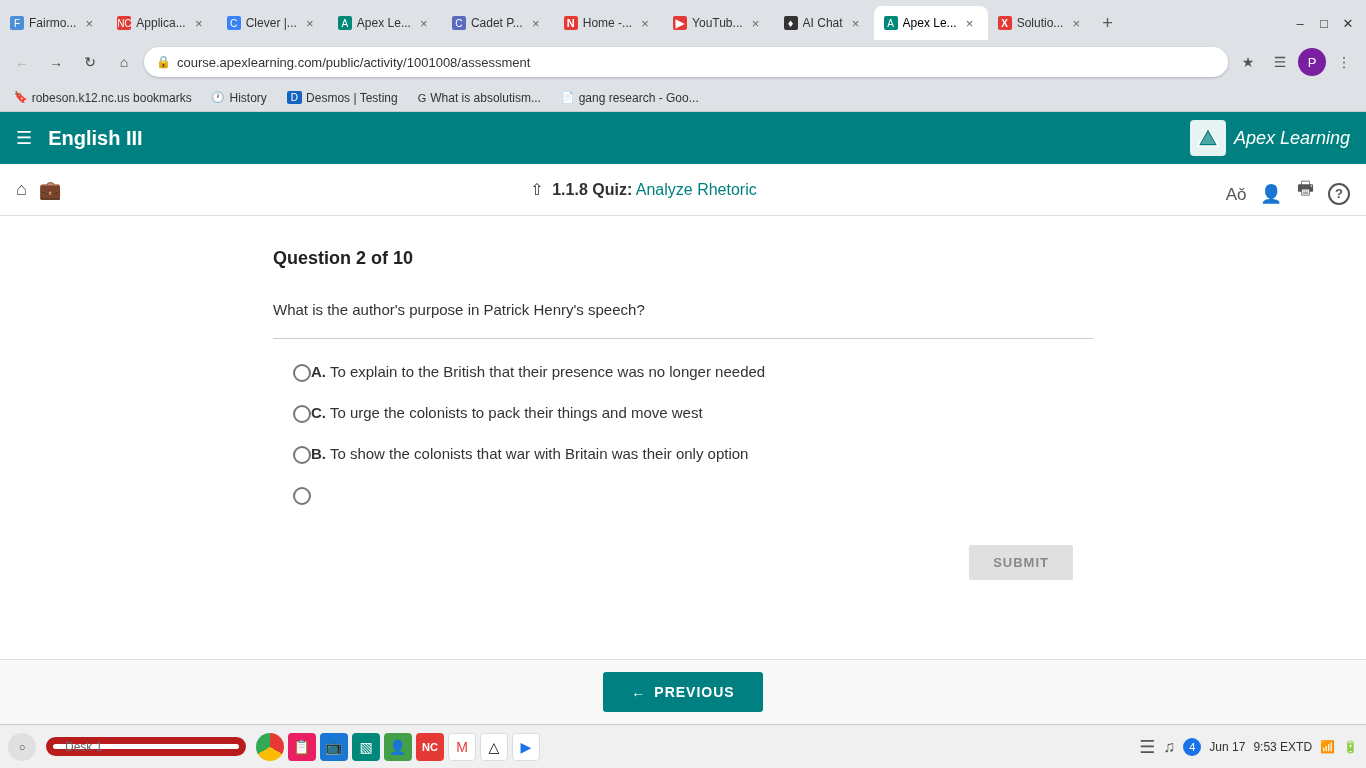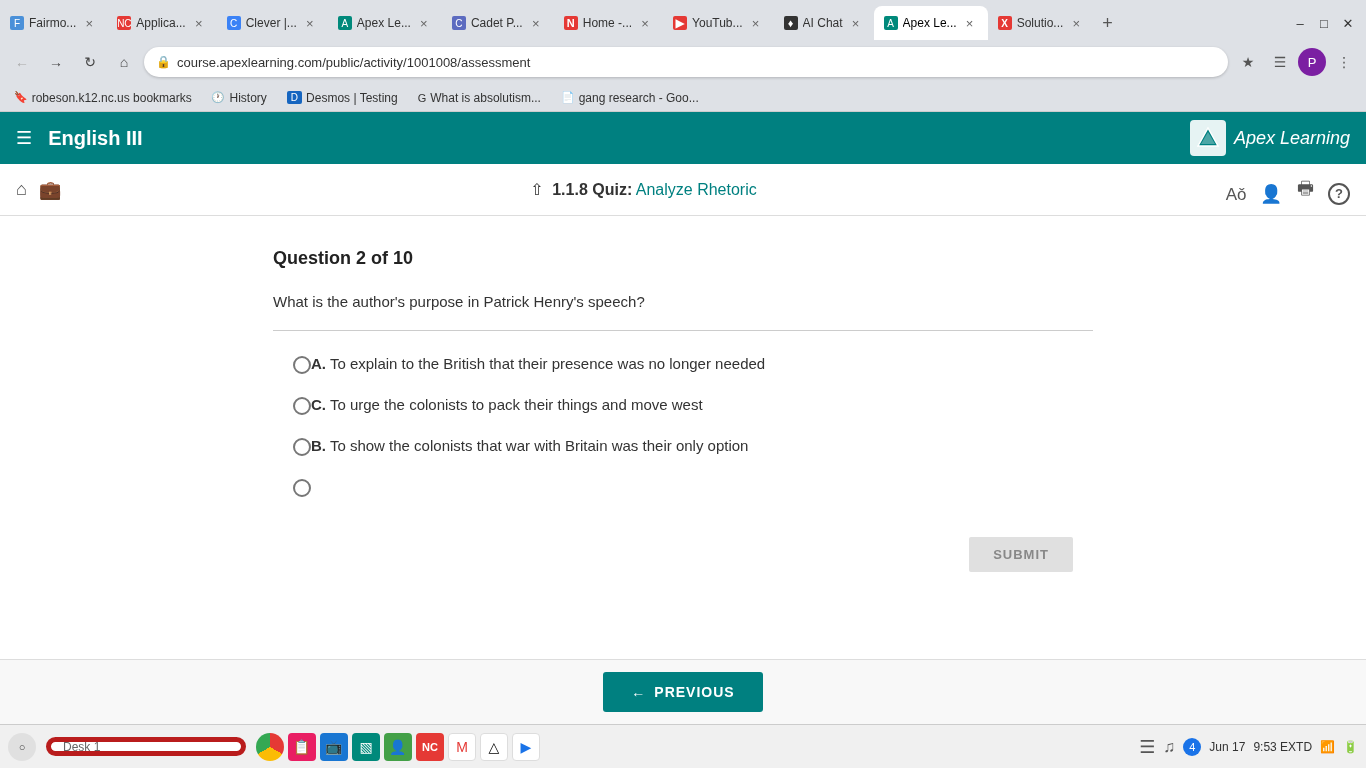--- a/index.html
+++ b/index.html
@@ -46,39 +46,39 @@
     .quiz-nav { display: flex; align-items: center; padding: 0 16px; height: 52px; border-bottom: 1px solid #ddd; background: #fff; }
     .quiz-nav-left { display: flex; align-items: center; gap: 12px; }
     .quiz-nav-icon { font-size: 18px; color: #555; cursor: pointer; }
     .quiz-breadcrumb { flex: 1; text-align: center; font-size: 16px; color: #333; }
     .quiz-breadcrumb span { color: #008080; }
     .quiz-nav-right { display: flex; align-items: flex-end; gap: 14px; }
     .quiz-nav-right-icon { font-size: 18px; color: #555; cursor: pointer; }
 
     
     .quiz-content { padding: 32px 40px; max-width: 900px; margin: 0 auto; }
-    .question-number { font-size: 18px; font-weight: bold; color: #222; margin-bottom: 24px; }
+    .question-number { font-size: 18px; font-weight: bold; color: #222; margin-bottom: 32px; }
     .question-text { font-size: 15px; color: #333; margin-bottom: 20px; }
     .divider { border: none; border-top: 1px solid #ccc; margin-bottom: 24px; }
     .options { display: flex; flex-direction: column; gap: 22px; padding-left: 20px; }
     .option { display: flex; align-items: flex-start; cursor: pointer; }
     .option-radio { width: 18px; height: 18px; border-radius: 50%; border: 2px solid #777; flex-shrink: 0; margin-top: 1px; background: #fff; }
     .option-label { font-size: 15px; color: #333; }
     .option-label strong { font-weight: bold; }
     .submit-row { display: flex; justify-content: flex-end; margin-top: 40px; padding-right: 20px; }
     .submit-btn { background: #e0e0e0; color: #888; border: none; padding: 10px 24px; font-size: 13px; font-weight: bold; letter-spacing: 1px; cursor: pointer; border-radius: 2px; }
 
     
     .bottom-nav { position: fixed; bottom: 44px; left: 0; right: 0; display: flex; justify-content: center; padding: 12px; background: #f8f8f8; border-top: 1px solid #ddd; }
     .prev-btn { background: #008080; color: #fff; border: none; padding: 12px 28px; font-size: 14px; font-weight: bold; letter-spacing: 1px; cursor: pointer; border-radius: 3px; display: flex; align-items: center; gap: 8px; }
 
     
     .taskbar { position: fixed; bottom: 0; left: 0; right: 0; height: 44px; background: #f0f0f0; display: flex; align-items: center; padding: 0 8px; gap: 6px; border-top: 1px solid #ccc; }
     .taskbar-circle { width: 28px; height: 28px; border-radius: 50%; background: #e0e0e0; display: flex; align-items: center; justify-content: center; font-size: 11px; color: #444; }
-    .taskbar-search { flex: 0 0 200px; height: 19px; background: #fff; border-radius: 15px; border: 5px solid #b91c1c; display: flex; align-items: center; padding: 0 12px; font-size: 12px; color: #666; margin-left: 4px; }
+    .taskbar-search { flex: 0 0 200px; height: 19px; background: #fff; border-radius: 15px; border: 7px solid #b91c1c; display: flex; align-items: center; padding: 0 12px; font-size: 12px; color: #666; margin-left: 4px; }
     .taskbar-apps { display: flex; align-items: center; gap: 4px; margin-left: 4px; }
     .taskbar-app { width: 32px; height: 32px; border-radius: 4px; display: flex; align-items: center; justify-content: center; font-size: 16px; cursor: pointer; }
     .taskbar-right { margin-left: auto; display: flex; align-items: center; gap: 8px; font-size: 12px; color: #333; }
     .taskbar-badge { background: #1a73e8; color: #fff; border-radius: 50%; width: 18px; height: 18px; display: flex; align-items: center; justify-content: center; font-size: 11px; }
 
     
     .fav-fairmont { background: #4a90d9; color: #fff; font-size: 9px; }
     .fav-nc { background: #e53935; color: #fff; font-size: 9px; }
     .fav-clever { background: #3b5998; color: #fff; font-size: 9px; }
     .fav-apex { background: #00897b; color: #fff; font-size: 9px; }

